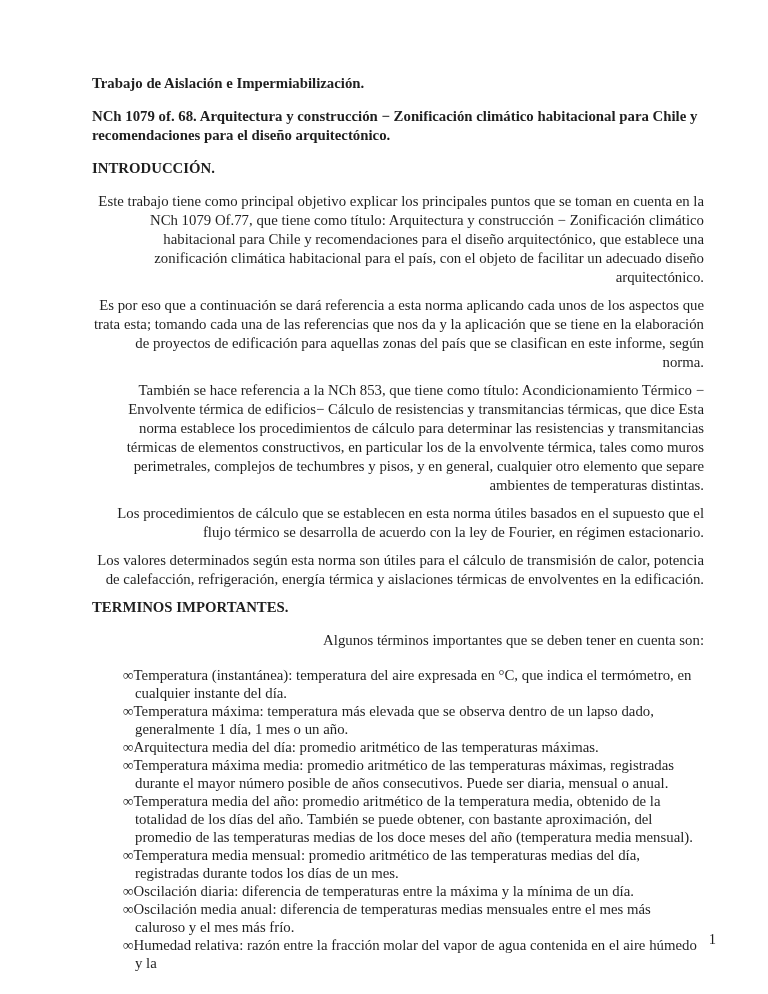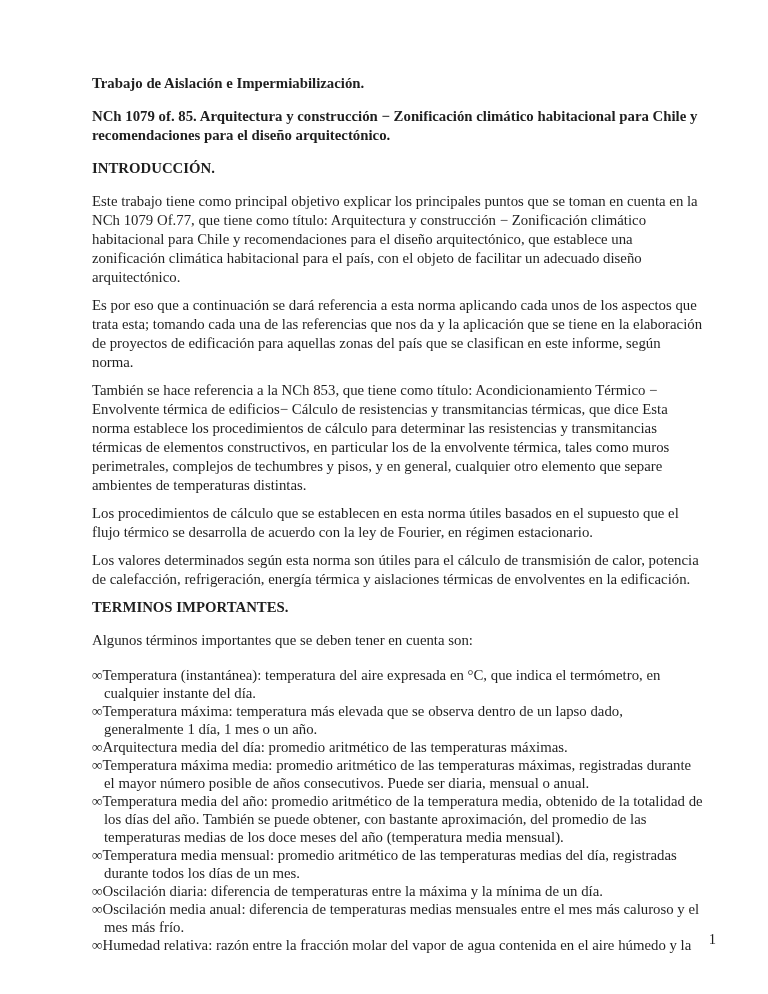--- a/index.html
+++ b/index.html
@@ -20,35 +20,37 @@
     position: absolute;
     left: 92px;
     top: 74px;
     width: 612px;
     font-size: 14.8px;
     line-height: 19px;
     text-align: left;
   }
   .block {
     margin: 0 0 9px 0;
+    text-align: right;
   }
   .heading {
     font-weight: bold;
     margin: 0 0 14px 0;
   }
   .terms-intro {
     margin: 0 0 16px 0;
   }
   ul.terms {
     list-style: none;
     margin: 0;
     padding: 0;
     line-height: 18px;
   }
   ul.terms li {
+    margin-left: 31px;
     padding-left: 12px;
     text-indent: -12px;
   }
   .bul {
     display: inline;
   }
   .pagenum {
     position: absolute;
     right: 48px;
     top: 931px;
@@ -58,21 +60,21 @@
   }
 </style>
 </head>
 <body>
 
 <div class="page">
   <div class="content">
 
     <div class="heading">Trabajo de Aislación e Impermiabilización.</div>
 
-    <div class="heading">NCh 1079 of. 85. Arquitectura y construcción − Zonificación climático habitacional para Chile y recomendaciones para el diseño arquitectónico.</div>
+    <div class="heading">NCh 1079 of. 68. Arquitectura y construcción − Zonificación climático habitacional para Chile y recomendaciones para el diseño arquitectónico.</div>
 
 
     <div class="heading">INTRODUCCIÓN.</div>
 
     <p class="block">Este trabajo tiene como principal objetivo explicar los principales puntos que se toman en cuenta en la NCh 1079 Of.77, que tiene como título: Arquitectura y construcción − Zonificación climático habitacional para Chile y recomendaciones para el diseño arquitectónico, que establece una zonificación climática habitacional para el país, con el objeto de facilitar un adecuado diseño arquitectónico.</p>
 
     <p class="block">Es por eso que a continuación se dará referencia a esta norma aplicando cada unos de los aspectos que trata esta; tomando cada una de las referencias que nos da y la aplicación que se tiene en la elaboración de proyectos de edificación para aquellas zonas del país que se clasifican en este informe, según norma.</p>
 
     <p class="block">También se hace referencia a la NCh 853, que tiene como título: Acondicionamiento Térmico − Envolvente térmica de edificios− Cálculo de resistencias y transmitancias térmicas, que dice Esta norma establece los procedimientos de cálculo para determinar las resistencias y transmitancias térmicas de elementos constructivos, en particular los de la envolvente térmica, tales como muros perimetrales, complejos de techumbres y pisos, y en general, cualquier otro elemento que separe ambientes de temperaturas distintas.</p>
 

